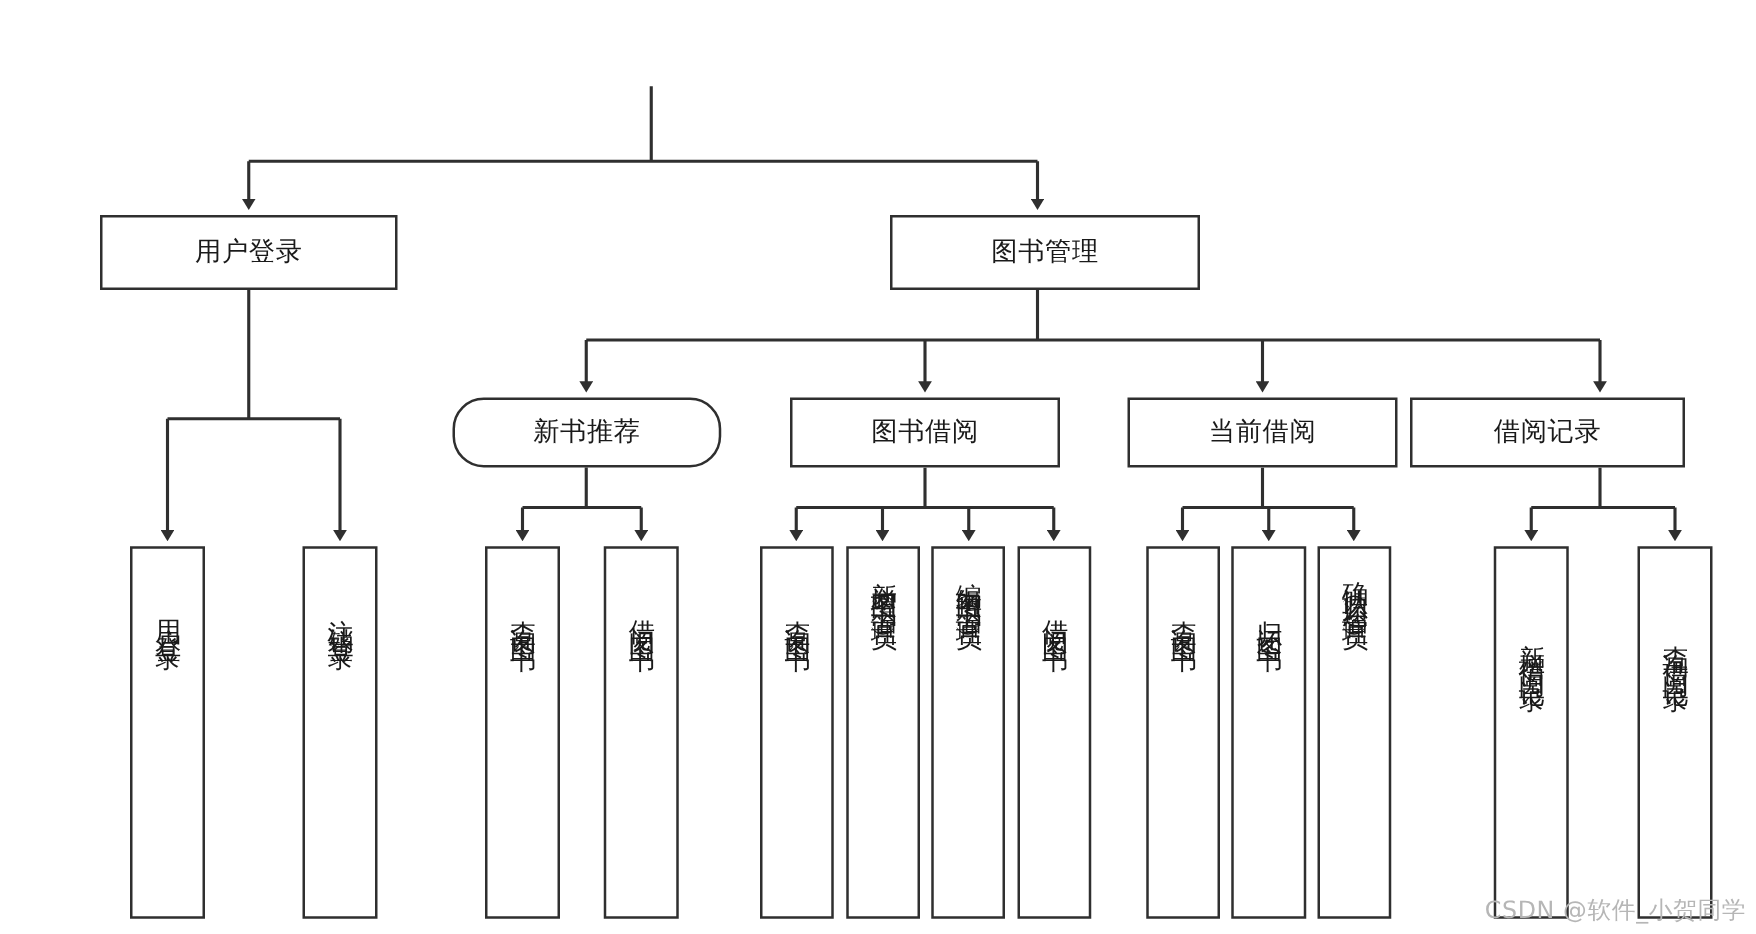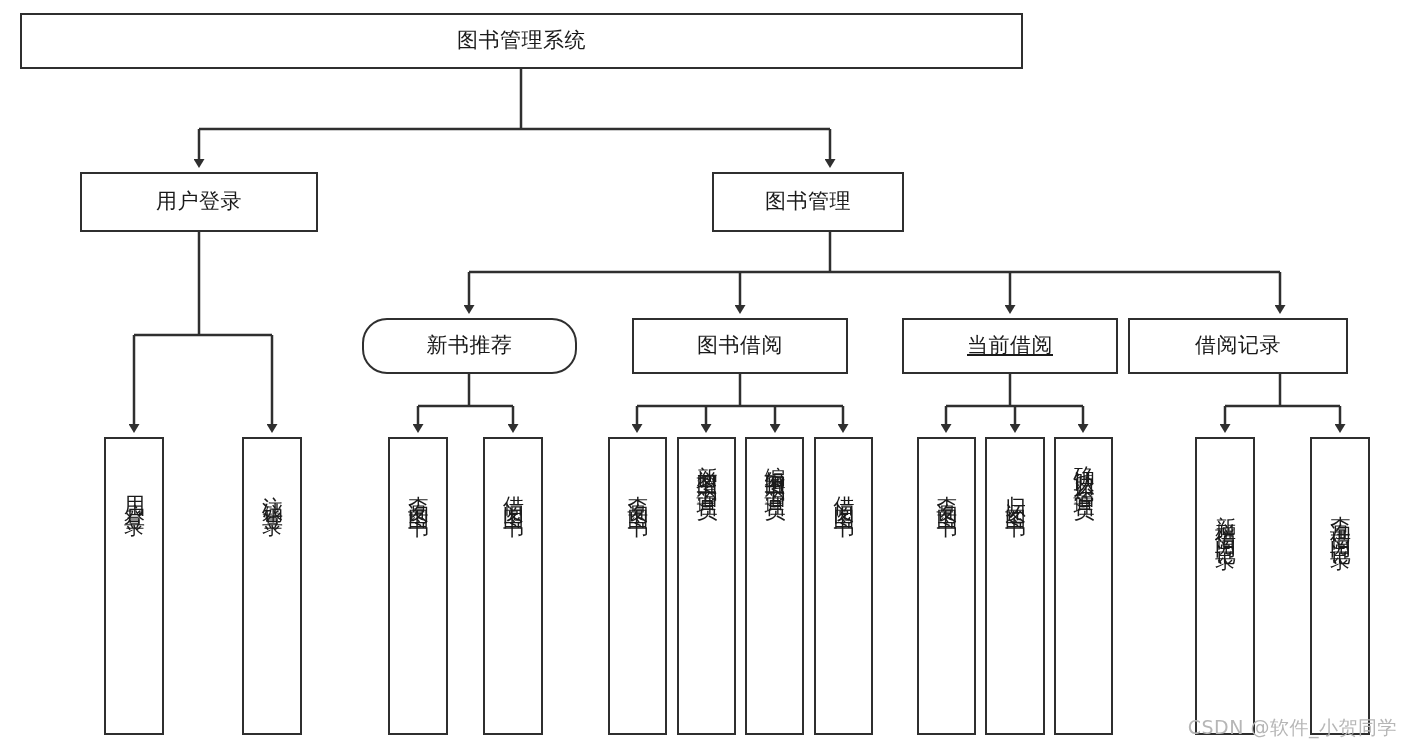--- a/index.html
+++ b/index.html
@@ -126,38 +126,35 @@
       <path d="M1083,406 L1083,425" marker-end="url(#arrow)"></path>
 
       <path d="M1280,374 L1280,406"></path>
       <path d="M1225,406 L1340,406"></path>
       <path d="M1225,406 L1225,425" marker-end="url(#arrow)"></path>
       <path d="M1340,406 L1340,425" marker-end="url(#arrow)"></path>
 
     </g>
   </svg>
 
-  <div class="node" id="node-title" style="left: 20px; top: 13px; width: 1003px; height: 56px;">
-    <span class="node-label">图书管理系统</span>
-  </div>
 
   <div class="node" id="node-l2-0" style="left: 80px; top: 172px; width: 238px; height: 60px;">
     <span class="node-label">用户登录</span>
   </div>
-  <div class="node" id="node-l2-1" style="left: 712px; top: 172px; width: 192px; height: 60px;">
+  <div class="node" id="node-l2-1" style="left: 712px; top: 172px; width: 248px; height: 60px;">
     <span class="node-label">图书管理</span>
   </div>
 
   <div class="node" id="node-l3-0" style="left: 362px; top: 318px; width: 215px; height: 56px; border-radius: 25px;">
     <span class="node-label">新书推荐</span>
   </div>
   <div class="node" id="node-l3-1" style="left: 632px; top: 318px; width: 216px; height: 56px; text-align: center;">
     <span class="node-label">图书借阅</span>
   </div>
-  <div class="node" id="node-l3-2" style="left: 902px; top: 318px; width: 216px; height: 56px; text-decoration: underline;">
+  <div class="node" id="node-l3-2" style="left: 902px; top: 318px; width: 216px; height: 56px;">
     <span class="node-label">当前借阅</span>
   </div>
   <div class="node" id="node-l3-3" style="left: 1128px; top: 318px; width: 220px; height: 56px;">
     <span class="node-label">借阅记录</span>
   </div>
 
   <div class="node vertical mid-label" id="node-leaf-0" style="left: 104px; top: 437px; width: 60px; height: 298px;">
     <span class="node-label">用户登录</span>
   </div>
   <div class="node vertical mid-label" id="node-leaf-1" style="left: 242px; top: 437px; width: 60px; height: 298px;">

